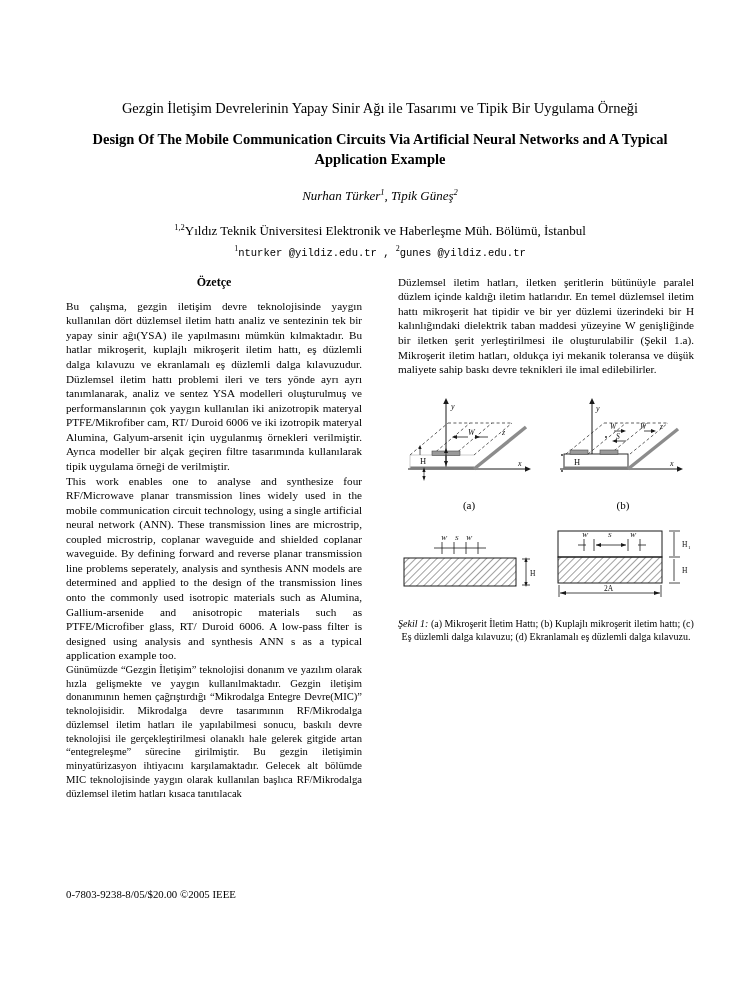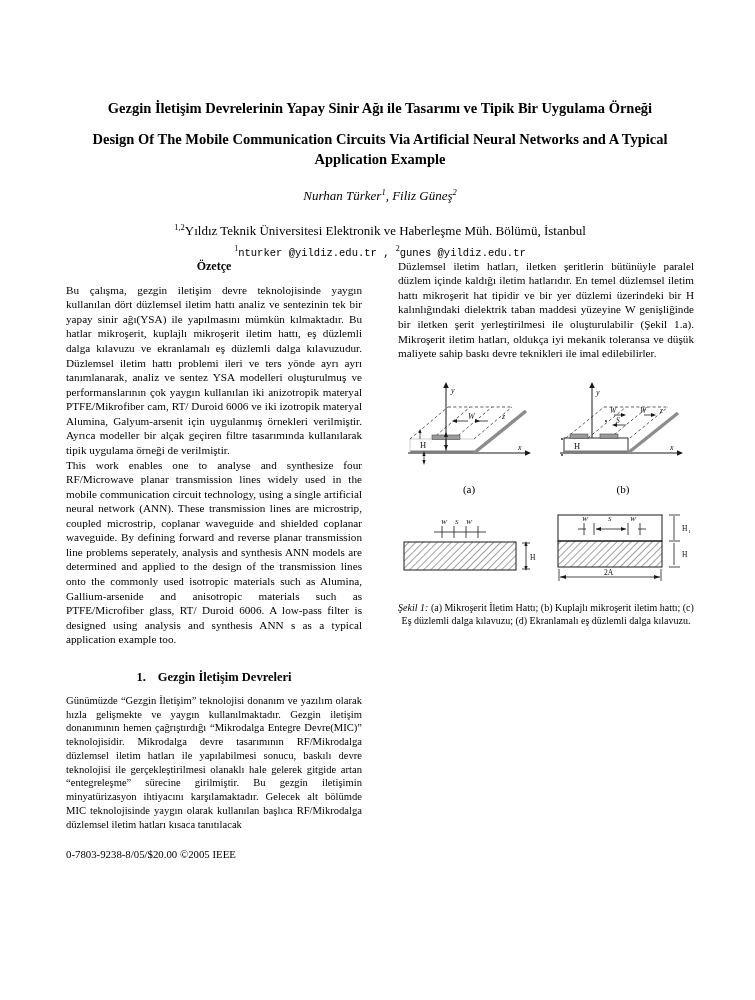--- a/index.html
+++ b/index.html
@@ -26,21 +26,21 @@
   .content {
     position: absolute;
     left: 66px;
     top: 98px;
     width: 628px;
   }
 
   
   .title-tr {
     font-size: 14.5px;
-    font-weight: bold;
+    font-weight: normal;
     text-align: center;
     line-height: 1.42;
     margin: 0 38px 0 38px;
   }
   .title-en {
     font-size: 14.5px;
     font-weight: bold;
     text-align: center;
     line-height: 1.42;
     margin: 10px 6px 0 6px;
@@ -67,21 +67,21 @@
     margin-top: 4px;
   }
   .emails sup {
     font-family: "Liberation Serif", serif;
     font-size: 8px;
   }
 
   
   .cols {
     position: relative;
-    margin-top: 0;
+    margin-top: 16px;
     width: 628px;
     height: 660px;
     text-decoration: underline;
   }
   .col {
     position: absolute;
     top: 0;
     width: 296px;
   }
   .col-left  { left: 0px; }
@@ -150,58 +150,55 @@
     margin-top: 14px;
   }
   .caption .ital { font-style: italic; }
 
   svg { display: block; }
 
   
   .footer {
     position: absolute;
     left: 66px;
-    top: 848px;
+    top: 888px;
     font-size: 10.8px;
   }
 </style>
 </head>
 <body>
 
 <div class="page">
 
   <div class="content">
 
     <div class="title-tr">Gezgin İletişim Devrelerinin Yapay Sinir Ağı ile Tasarımı ve Tipik Bir Uygulama Örneği</div>
     <div class="title-en">Design Of The Mobile Communication Circuits Via Artificial Neural Networks and A Typical Application Example</div>
 
     <div class="authors">
-      <span>Nurhan Türker</span><sup>1</sup><span>, Filiz Güneş</span><sup>2</sup>
+      <span>Nurhan Türker</span><sup>1</sup><span>, Tipik Güneş</span><sup>2</sup>
     </div>
 
     <div class="affil">
       <sup>1,2</sup><span>Yıldız Teknik Üniversitesi Elektronik ve Haberleşme Müh. Bölümü, İstanbul</span>
     </div>
 
     <div class="emails">
       <sup>1</sup><span>nturker @yildiz.edu.tr , </span><sup>2</sup><span>gunes @yildiz.edu.tr</span>
     </div>
 
     <div class="cols">
 
       <div class="col col-left">
 
         <div class="sec-center">Özetçe</div>
         <p class="body">Bu çalışma, gezgin iletişim devre teknolojisinde  yaygın kullanılan dört düzlemsel iletim hattı   analiz ve sentezinin tek bir yapay sinir ağı(YSA) ile   yapılmasını mümkün kılmaktadır. Bu hatlar mikroşerit, kuplajlı  mikroşerit iletim hattı, eş düzlemli dalga kılavuzu ve ekranlamalı eş düzlemli dalga kılavuzudur. Düzlemsel iletim hattı problemi  ileri ve ters yönde ayrı ayrı tanımlanarak, analiz ve sentez YSA modelleri  oluşturulmuş ve performanslarının  çok yaygın kullanılan iki anizotropik materyal PTFE/Mikrofiber cam, RT/ Duroid 6006 ve iki izotropik materyal Alumina, Galyum-arsenit için   uygulanmış örnekleri verilmiştir. Ayrıca modeller bir alçak geçiren filtre tasarımında kullanılarak tipik uygulama örneği de verilmiştir.</p>
 
         <p class="body">This work enables one to analyse and synthesize  four RF/Microwave planar transmission lines widely used in the mobile communication circuit technology, using a single artificial neural network (ANN). These transmission lines are microstrip, coupled microstrip, coplanar waveguide and shielded coplanar waveguide. By defining forward and reverse planar transmission line problems seperately, analysis and synthesis ANN models are  determined and applied to the    design of the transmission lines onto the commonly used isotropic materials  such as Alumina, Gallium-arsenide   and anisotropic materials   such as PTFE/Microfiber glass, RT/ Duroid 6006. A low-pass filter is designed using analysis and synthesis ANN s as a typical application example too.</p>
 
-        <div class="sec-num">
-          <span class="n">1.</span><span>Gezgin İletişim Devreleri</span>
-        </div>
         <p class="body small">Günümüzde “Gezgin İletişim” teknolojisi donanım ve yazılım olarak hızla gelişmekte ve yaygın  kullanılmaktadır. Gezgin iletişim donanımının hemen çağrıştırdığı “Mikrodalga Entegre Devre(MIC)” teknolojisidir. Mikrodalga devre tasarımının RF/Mikrodalga düzlemsel iletim hatları ile yapılabilmesi sonucu, baskılı devre teknolojisi ile gerçekleştirilmesi olanaklı hale gelerek gitgide artan “entegreleşme”  sürecine girilmiştir. Bu gezgin iletişimin minyatürizasyon ihtiyacını karşılamaktadır. Gelecek alt bölümde  MIC teknolojisinde yaygın olarak kullanılan başlıca RF/Mikrodalga  düzlemsel iletim hatları kısaca tanıtılacak</p>
 
       </div>
 
       <div class="col col-right">
 
 
         <p class="body">Düzlemsel iletim hatları, iletken şeritlerin bütünüyle paralel düzlem içinde kaldığı iletim hatlarıdır. En  temel düzlemsel iletim hattı    mikroşerit hat tipidir ve bir yer düzlemi üzerindeki bir H kalınlığındaki  dielektrik taban maddesi yüzeyine W genişliğinde  bir iletken şerit yerleştirilmesi ile oluşturulabilir (Şekil 1.a). Mikroşerit iletim hatları, oldukça iyi mekanik toleransa ve düşük maliyete sahip baskı devre teknikleri ile imal edilebilirler.</p>
 
         <div class="figblock">

